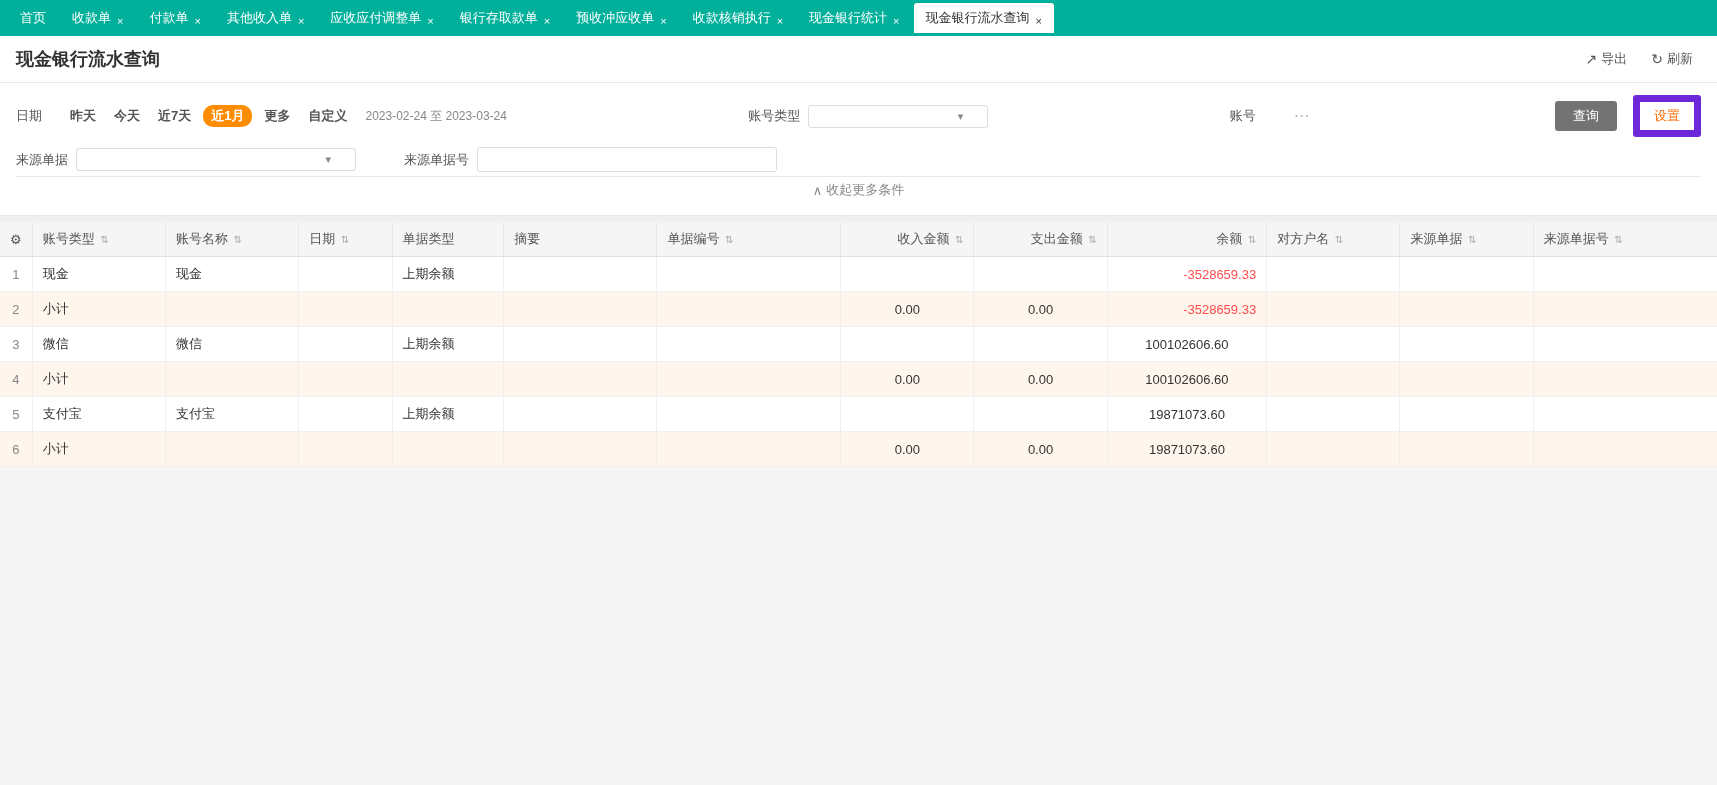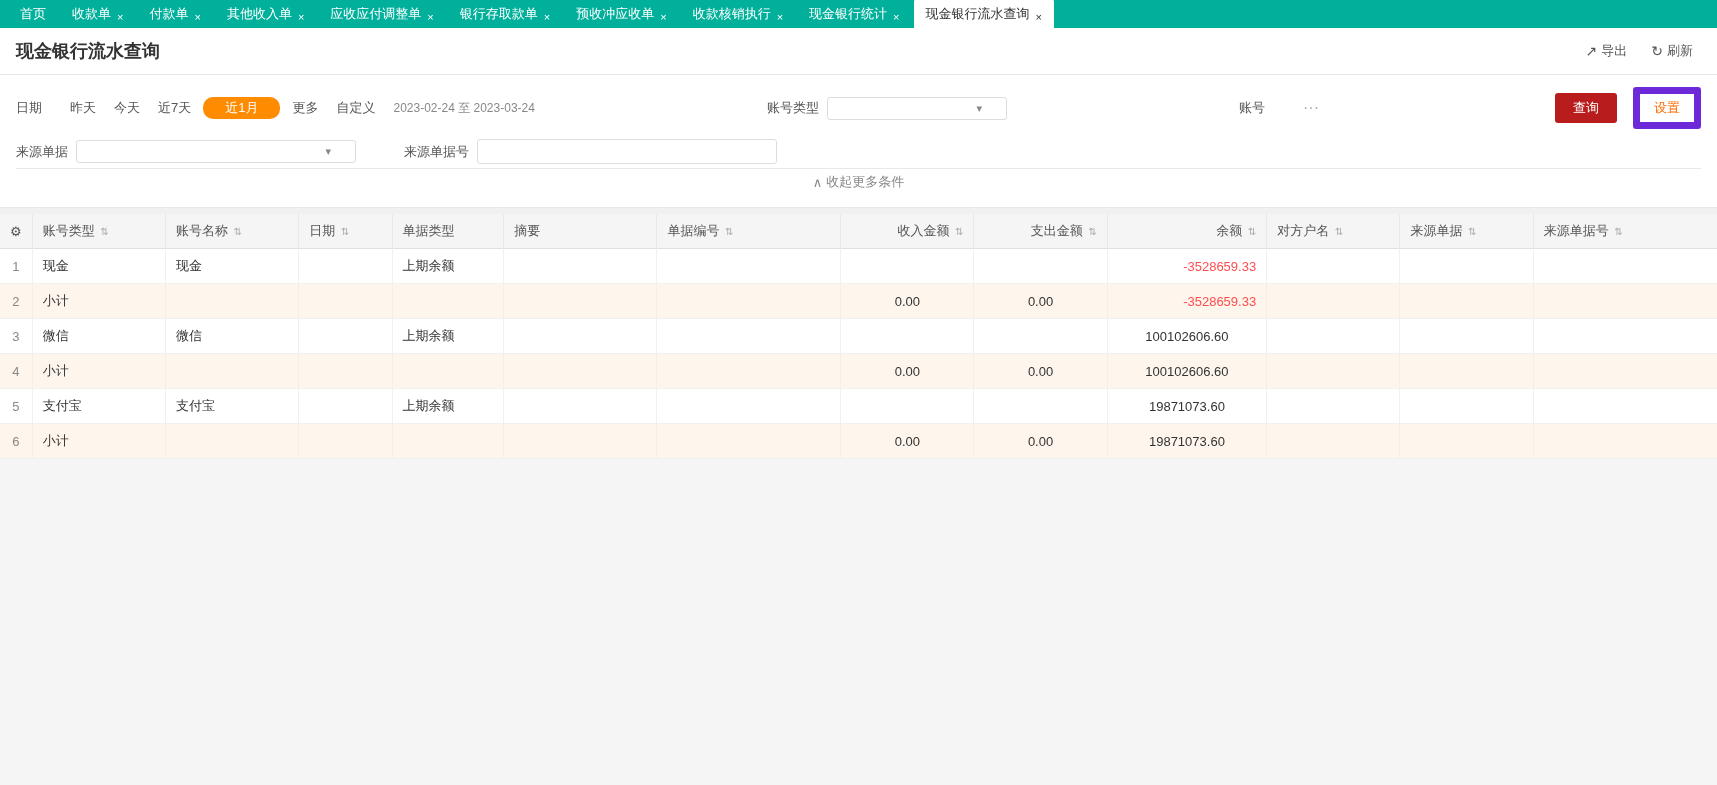--- a/index.html
+++ b/index.html
@@ -3,21 +3,21 @@
   <meta charset="utf-8">
   <style>
     * { box-sizing: border-box; margin: 0; padding: 0; font-family: 'Microsoft YaHei', Arial, sans-serif; font-size: 13px; }
     body { background: #f5f5f5; }
 
     
     .top-nav {
       background: #00b09b;
       display: flex;
       align-items: center;
-      height: 28px;
+      height: 36px;
       padding: 0 8px;
       gap: 2px;
       overflow: hidden;
     }
     .nav-tab {
       color: #fff;
       padding: 6px 12px;
       border-radius: 3px 3px 0 0;
       cursor: pointer;
       white-space: nowrap;
@@ -53,47 +53,47 @@
       padding: 12px 16px;
       border-bottom: 1px solid #e8e8e8;
     }
     .filter-row {
       display: flex;
       align-items: center;
       gap: 16px;
       margin-bottom: 10px;
     }
     .filter-label { color: #555; white-space: nowrap; min-width: 40px; }
-    .filter-date-options { display: flex; gap: 6px; align-items: center; }
+    .filter-date-options { display: flex; gap: 6px; align-items: center; font-weight: bold; }
     .date-opt {
       cursor: pointer; color: #555; padding: 2px 6px; border-radius: 3px; font-size: 13px;
     }
     .date-opt.active {
-      background: #ff8c00; color: #fff; border-radius: 10px; padding: 2px 22px;
+      background: #ff8c00; color: #fff; border-radius: 10px; padding: 2px 8px;
     }
     .date-range { color: #888; font-size: 12px; }
     .filter-select {
       border: 1px solid #ddd; border-radius: 3px; padding: 4px 24px 4px 8px;
       background: #fff; cursor: pointer; color: #555; min-width: 140px;
       position: relative; display: flex; align-items: center; justify-content: space-between;
     }
     .filter-input {
       border: 1px solid #ddd; border-radius: 3px; padding: 4px 8px;
       background: #fff; color: #555; min-width: 200px; outline: none;
     }
     .filter-more-btn {
       display: flex; align-items: center; justify-content: center;
       gap: 4px; cursor: pointer; color: #888; font-size: 13px;
       padding: 4px 16px; border-top: 1px solid #e8e8e8; margin-top: 4px;
     }
     .ellipsis-btn { color: #aaa; cursor: pointer; font-size: 16px; padding: 0 4px; }
 
     
     .btn-query {
-      background: #b91c1c; color: #fff; border: none; border-radius: 3px;
+      background: #737373; color: #fff; border: none; border-radius: 3px;
       padding: 6px 18px; cursor: pointer; font-size: 13px;
     }
     .btn-settings {
       background: #fff; color: #ff6a00; border: 7px solid #6d28d9; border-radius: 3px;
       padding: 5px 14px; cursor: pointer; font-size: 13px;
     }
 
     
     .table-container {
       background: #fff;

